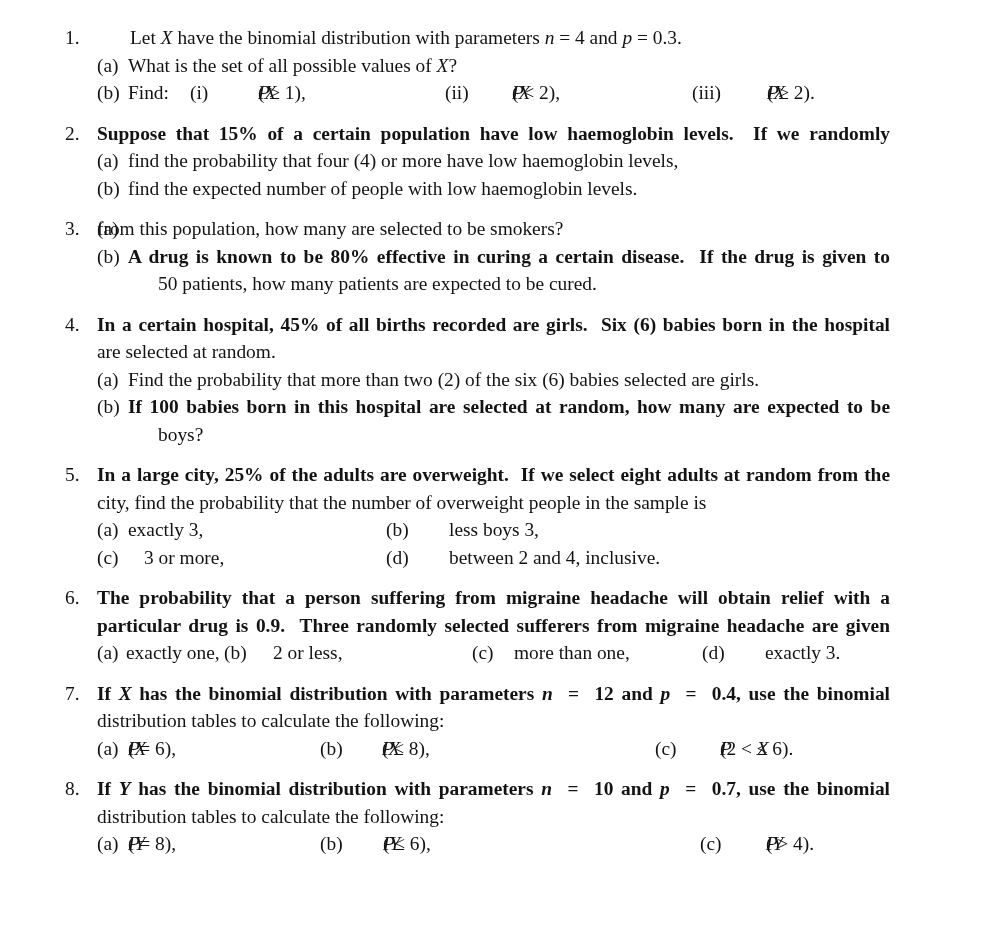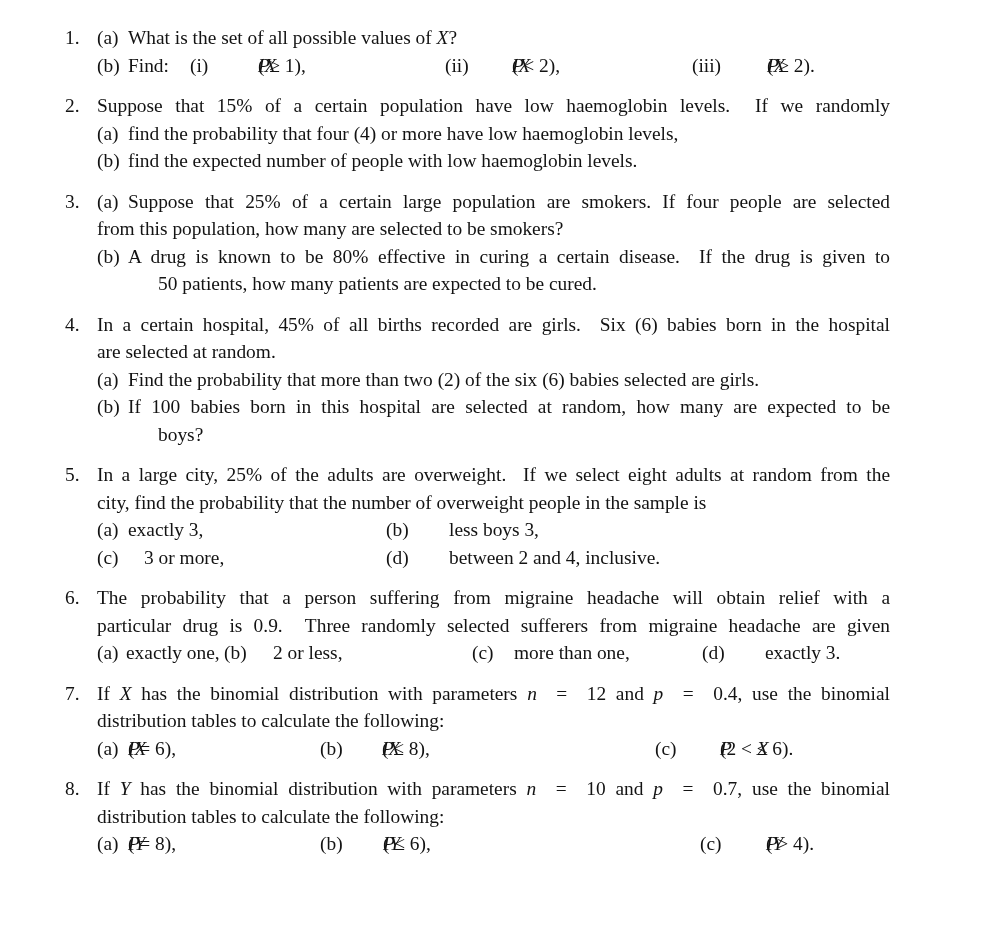--- a/index.html
+++ b/index.html
@@ -5,37 +5,38 @@
   html,body{margin:0;padding:0;background:#ffffff;}
   .page{
     width:987px;height:943px;box-sizing:border-box;background:#ffffff;
     color:#131313;font-family:"Liberation Serif","DejaVu Serif",serif;
     font-size:19.4px;line-height:27.5px;
     padding:24px 97px 0 65px;overflow:hidden;
   }
   .q{position:relative;padding-left:32px;margin-bottom:13px;}
   .qnum{position:absolute;left:0;top:0;}
   .line{white-space:normal;}
-  .just{text-align:justify;text-align-last:justify;}
+  .just{text-align:justify;text-align-last:justify;font-weight:bold;}
   .sub{position:relative;padding-left:31px;}
   .sub > .lbl{position:absolute;left:0;top:0;}
   .indent1{padding-left:33px;}   
   .cont{padding-left:30px;}      
   .outdent{margin-left:-31px;}   
   .row{position:relative;height:27.5px;}
   .row span{position:absolute;top:0;white-space:nowrap;}
   .it{font-style:italic;}
 </style>
 </head>
 <body>
 
 <div class="page">
 
   <div class="q">
     <span class="qnum">1.</span>
+    <div class="line indent1">Let <span class="it">X</span> have the binomial distribution with parameters <span class="it">n</span> = 4 and <span class="it">p</span> = 0.3.</div>
     <div class="sub">
       <span class="lbl">(a)</span>
       <div class="line">What is the set of all possible values of <span class="it">X</span>?</div>
     </div>
     <div class="row">
       <span style="left:0">(b)</span>
       <span style="left:31px">Find:</span>
       <span style="left:93px">(i)</span>
       <span style="left:161px"><span class="it">P</span>(<span class="it">X</span> ≥ 1),</span>
       <span style="left:348px">(ii)</span>
@@ -55,21 +56,20 @@
     <div class="sub">
       <span class="lbl">(b)</span>
       <div class="line">find the expected number of people with low haemoglobin levels.</div>
     </div>
   </div>
 
   <div class="q">
     <span class="qnum">3.</span>
     <div class="sub">
       <span class="lbl">(a)</span>
-      <div class="line just">Suppose that 25% of a certain large population are smokers. If four people are selected</div>
       <div class="line outdent">from this population, how many are selected to be smokers?</div>
     </div>
     <div class="sub">
       <span class="lbl">(b)</span>
       <div class="line just">A drug is known to be 80% effective in curing a certain disease.&nbsp; If the drug is given to</div>
       <div class="line cont">50 patients, how many patients are expected to be cured.</div>
     </div>
   </div>
 
   <div class="q">

